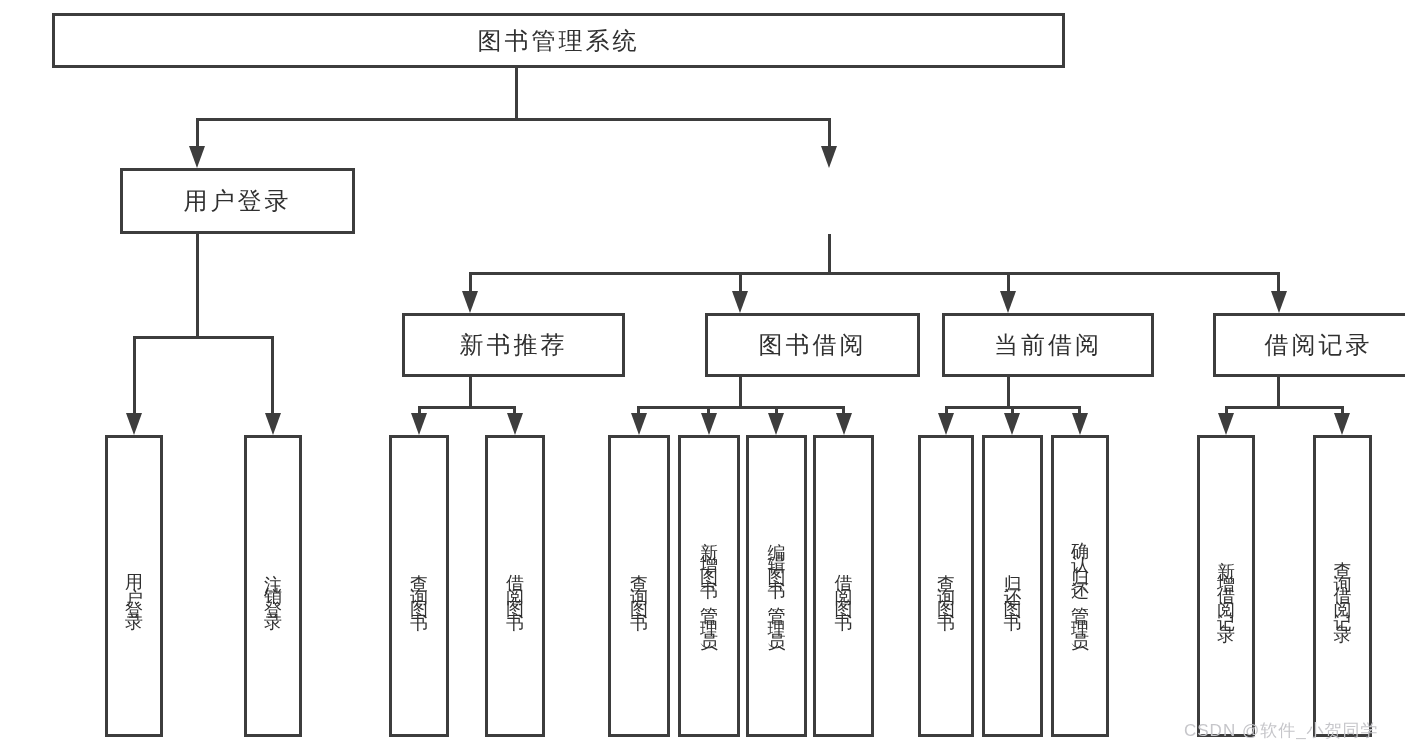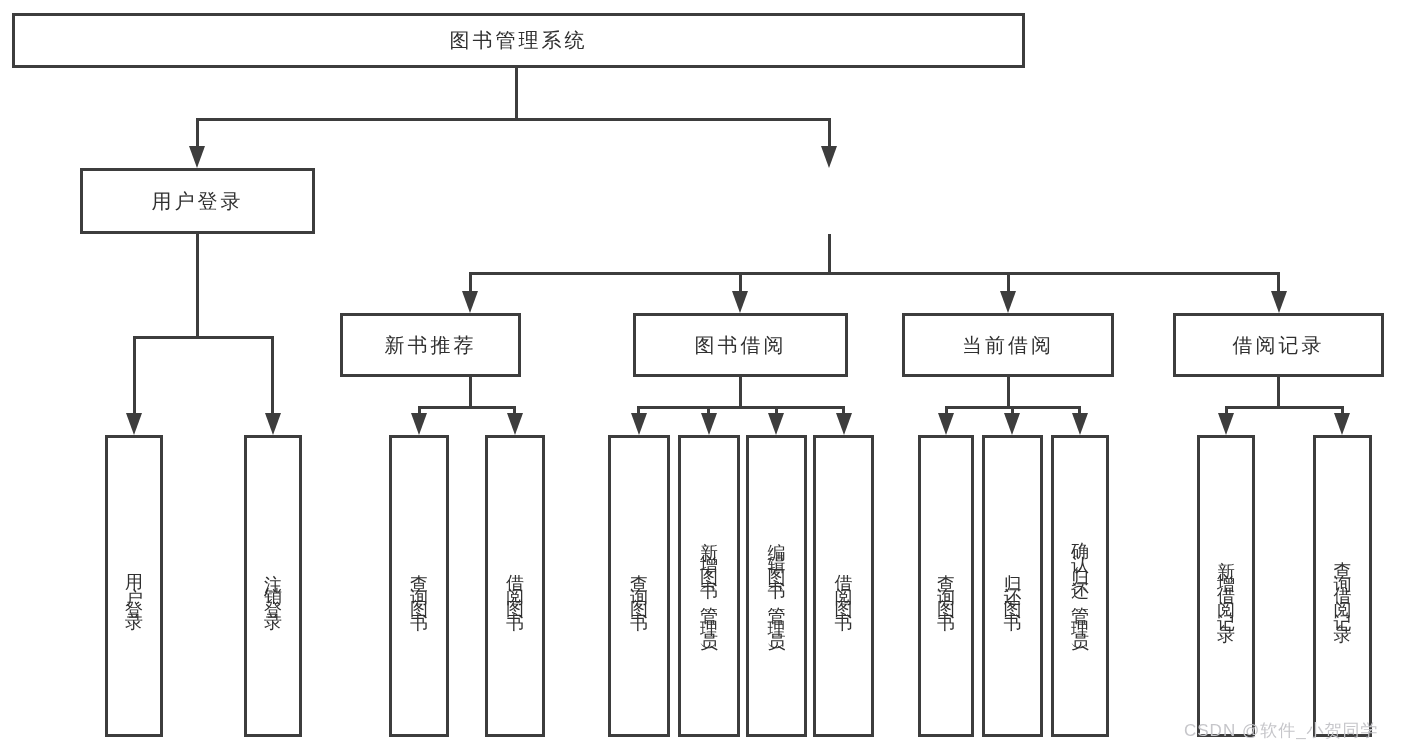--- a/index.html
+++ b/index.html
@@ -17,21 +17,21 @@
     background:var(--background);
     overflow:hidden;
   }
   .box{
     position:absolute;
     border:3px solid var(--line);
     background:var(--background);
     display:flex;align-items:center;justify-content:center;
     color:var(--text);
   }
-  .hbox{font-size:20px;letter-spacing:3px;}
+  .hbox{font-size:24px;letter-spacing:3px;margin-left:40px;}
   .leaf span{
     writing-mode:vertical-rl;
     text-orientation:mixed;
     font-size:18px;
     letter-spacing:13px;
     line-height:1;
     color:var(--text);
   }
   .vline,.hline{position:absolute;background:var(--line);}
   .vline{width:3px;}
@@ -84,24 +84,24 @@
   <div class="hline" style="left:470px;top:272px;width:809px"></div>
   <div class="vline" style="left:469px;top:272px;height:21px"></div>
   <div class="arrow" style="left:462px;top:291px"></div>
   <div class="vline" style="left:739px;top:272px;height:21px"></div>
   <div class="arrow" style="left:732px;top:291px"></div>
   <div class="vline" style="left:1007px;top:272px;height:21px"></div>
   <div class="arrow" style="left:1000px;top:291px"></div>
   <div class="vline" style="left:1277px;top:272px;height:21px"></div>
   <div class="arrow" style="left:1271px;top:291px"></div>
 
-  <div class="box hbox" style="left:340px;top:313px;width:181px;height:64px">
+  <div class="box hbox" style="left:362px;top:313px;width:223px;height:64px">
     <span>新书推荐</span>
   </div>
-  <div class="box hbox" style="left:633px;top:313px;width:215px;height:64px">
+  <div class="box hbox" style="left:665px;top:313px;width:215px;height:64px">
     <span>图书借阅</span>
   </div>
   <div class="box hbox" style="left:1173px;top:313px;width:211px;height:64px">
     <span>借阅记录</span>
   </div>
   <div class="box hbox" style="left:902px;top:313px;width:212px;height:64px">
     <span>当前借阅</span>
   </div>
 
   <div class="vline" style="left:469px;top:377px;height:29px"></div>

